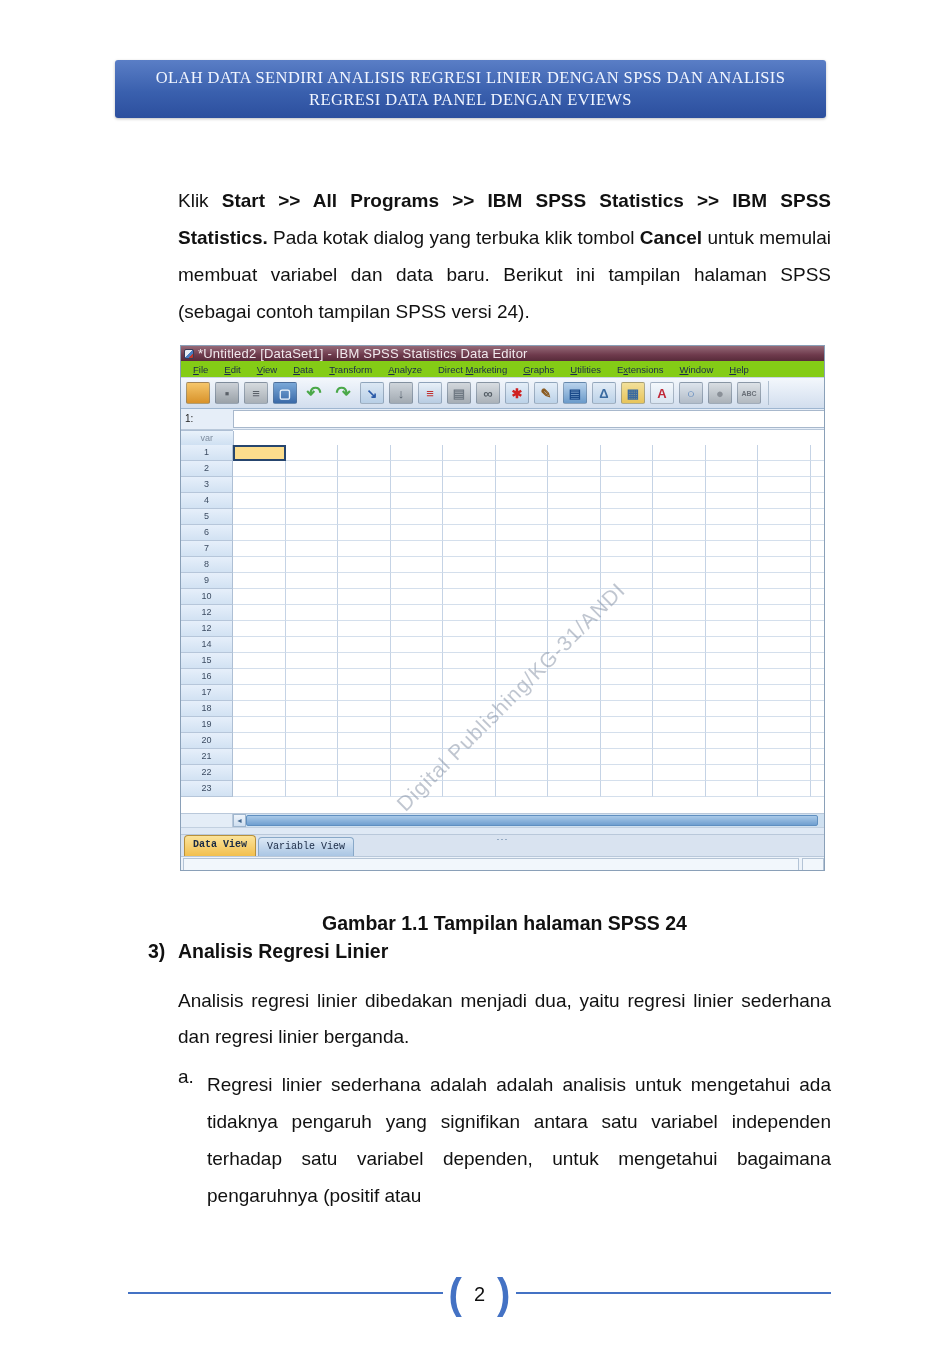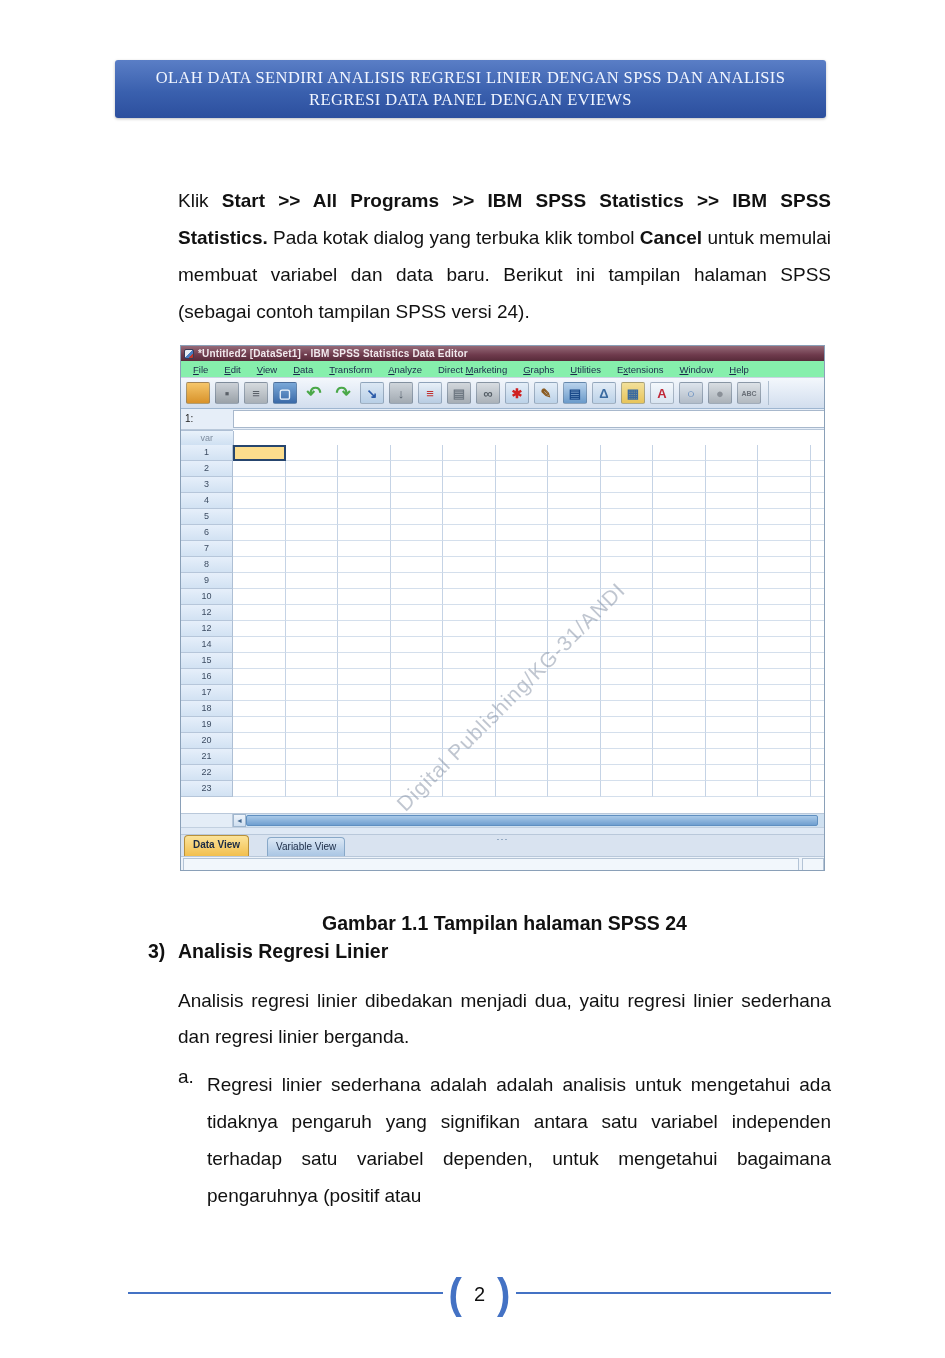--- a/index.html
+++ b/index.html
@@ -42,23 +42,23 @@
   .footer .pgnum { font-size:20px; color:#111; margin:0 12px; padding-top:2px; }
 
   
   .spss { position:absolute; left:180px; top:345px; width:645px; height:526px;
     border:1px solid #8aa0b8; background:#e8eef6; font-family:"Liberation Sans",sans-serif; overflow:hidden; }
 
   .titlebar { height:15px; background:linear-gradient(#956a78,#6e3a4c 60%,#572b3a);
     display:flex; align-items:center; padding:0 3px; }
   .appicon { width:10px; height:10px; margin-right:4px; border-radius:2px;
     background:linear-gradient(135deg,#e8edf5 0 45%,#4a7cc0 45% 70%,#c0392b 70%); border:1px solid #3a3a55; }
-  .titletext { color:#f0e8ec; font-size:10px; white-space:nowrap; letter-spacing:.2px;font-weight:bold; }
-
-  .menubar { height:17px; background:#86efac; border-bottom:1px solid #c8d4e2;
+  .titletext { color:#f0e8ec; font-size:13px; white-space:nowrap; letter-spacing:.2px; }
+
+  .menubar { height:17px; background:#84cc16; border-bottom:1px solid #c8d4e2;
     display:flex; align-items:center; padding-left:4px; }
   .menu-item { font-size:9.5px; color:#1a2a4a; padding:0 8px; white-space:nowrap; cursor:default; }
   .menu-item u { text-decoration:underline; }
 
   .toolbar { height:31px; background:linear-gradient(#f3f7fc,#d2deee);
     border-bottom:1px solid #9eb6d0; display:flex; align-items:center; padding-left:5px; }
   .tb-icon { width:24px; height:22px; margin-right:5px; border-radius:2px;
     display:flex; align-items:center; justify-content:center; font-size:13px; font-weight:bold; cursor:default; }
   .tb-sep { width:1px; height:24px; background:#aebecf; margin:0 4px 0 2px; }
 
@@ -88,22 +88,22 @@
   .hs-spacer { width:52px; background:#e4edf7; border-right:1px solid #b9c8da; }
   .hs-arrow { width:13px; background:linear-gradient(#eef4fb,#cfdff0); border:1px solid #9fb6ce;
     font-size:7px; color:#44688f; display:flex; align-items:center; justify-content:center; }
   .hs-track { flex:1; background:#cfe0f0; position:relative; }
   .hs-thumb { position:absolute; left:0; top:1px; bottom:1px; width:99%;
     background:linear-gradient(#a9c9e8,#6f9fd0); border:1px solid #5f8fc0; border-radius:2px; }
   .splitter { height:7px; background:#dfe9f5; border-top:1px solid #c2d0e0; text-align:center; }
   .splitter .dots { font-size:9px; line-height:4px; color:#44688f; letter-spacing:1px; }
 
   .tabsrow { height:22px; background:#d9e3f0; display:flex; align-items:flex-end; padding-left:3px; border-top:1px solid #b9c8da; }
-  .view-tab { font-size:10px; color:#1a2a44; padding:3px 8px 4px 8px; margin-right:18px;
-    border:1px solid #88a8c8; border-bottom:none; border-radius:4px 4px 0 0; cursor:pointer; white-space:nowrap; }
+  .view-tab { font-size:10px; color:#1a2a44; padding:3px 8px 4px 8px; margin-right:2px;
+    border:1px solid #88a8c8; border-bottom:none; border-radius:4px 4px 0 0; cursor:pointer; white-space:nowrap;font-family:Liberation Mono, monospace; }
   .view-tab.active { background:linear-gradient(#fbe39a,#f2bf4e); border-color:#b8903a; font-weight:bold; height:21px; }
   .view-tab.inactive { background:linear-gradient(#dce8f5,#aac6e4); height:19px; }
 
   .statusbar { height:17px; background:#edf3fa; border-top:1px solid #b9c8da; display:flex; align-items:stretch; padding:1px 0 1px 2px; }
   .status-cell-left { flex:1; background:#f2f7fc; border:1px solid #b4c4d6; margin-right:3px; }
   .status-cell-right { width:22px; background:#f2f7fc; border:1px solid #b4c4d6; overflow:hidden;
     font-size:9px; font-weight:bold; color:#24304a; line-height:13px; padding-left:20px; white-space:nowrap; }
 </style>
 </head>
 <body>

